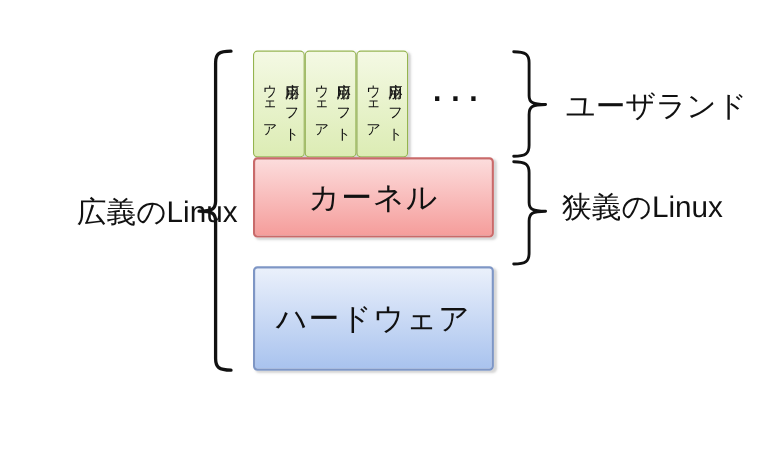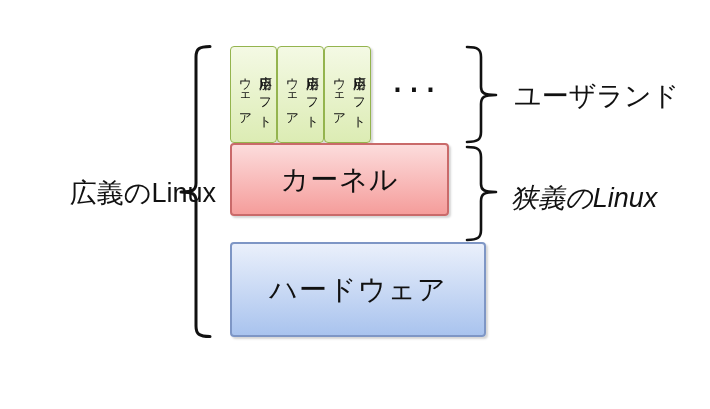--- a/index.html
+++ b/index.html
@@ -35,29 +35,29 @@
     display:flex; align-items:center; justify-content:center;
     font-size:28px; letter-spacing:1px;
     box-shadow:2px 2px 2px rgba(120,120,120,0.30);
   }
   .kernel-box {
     top:143px; width:219px; height:73px;
     border:2px solid #c96a6a;
     background:linear-gradient(180deg,#fcdcdc 0%,#f59d9b 100%);
   }
   .hardware-box {
-    top:242px; width:256px; height:95px;
+    top:242px; width:219px; height:95px;
     border:2px solid #7e96c5;
     background:linear-gradient(180deg,#eaf0fb 0%,#a9c3ee 100%);
   }
 
   .label { position:absolute; font-size:27px; line-height:34px; white-space:nowrap; color:#111; }
   .label.broad   { left:0;   top:176px; width:170px; text-align:right;margin-left:46px; }
   .label.userland{ left:514px; top:79px;text-align:center; }
-  .label.narrow  { left:511px; top:181px;font-style:italic; }
+  .label.narrow  { left:511px; top:171px; }
 </style>
 </head>
 <body>
 
 <div class="canvas">
 
   <svg class="braces" viewBox="0 0 710 409" xmlns="http://www.w3.org/2000/svg">
     <path class="brace left" d="M210,46.5 C199,46.5 196,49 196,57 L196,183 C196,190 193,192 181,192 C193,192 196,194 196,201 L196,326 C196,334 199,336.5 210,336.5"></path>
     <path class="brace right" d="M467,47 C478,47 481,49.5 481,57 L481,87 C481,93 484,95 496,95 C484,95 481,97 481,104 L481,132 C481,139.5 478,142 467,142"></path>
     <path class="brace right" d="M467,147 C478,147 481,149.5 481,157 L481,184 C481,190 484,192 496,192 C484,192 481,194 481,201 L481,230 C481,237.5 478,240 467,240"></path>

